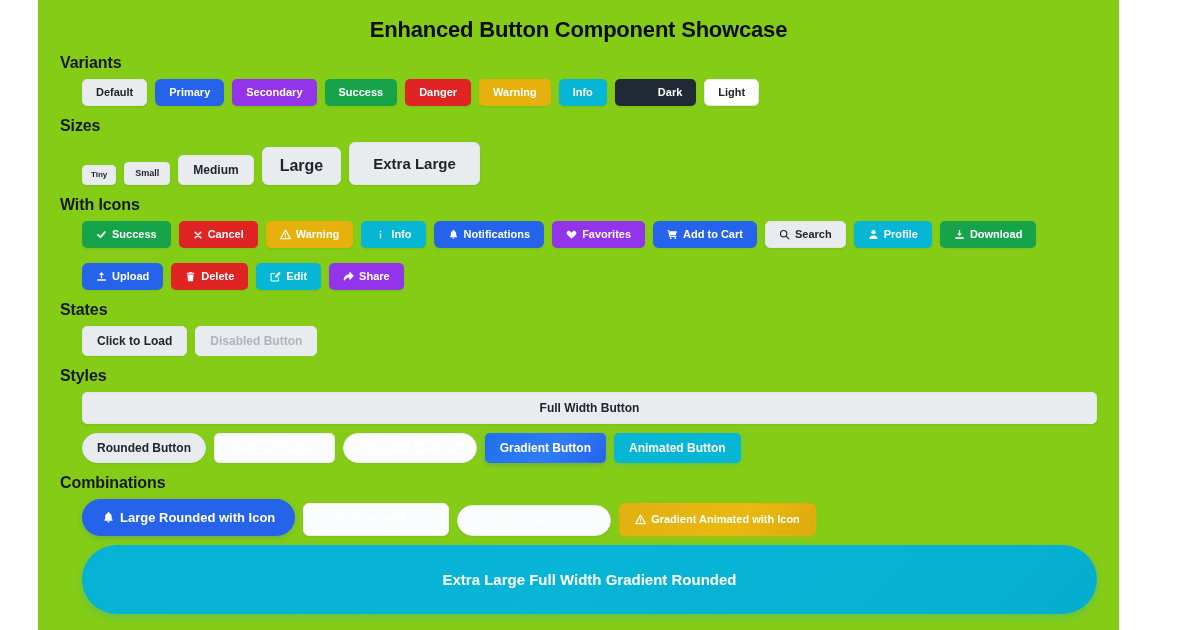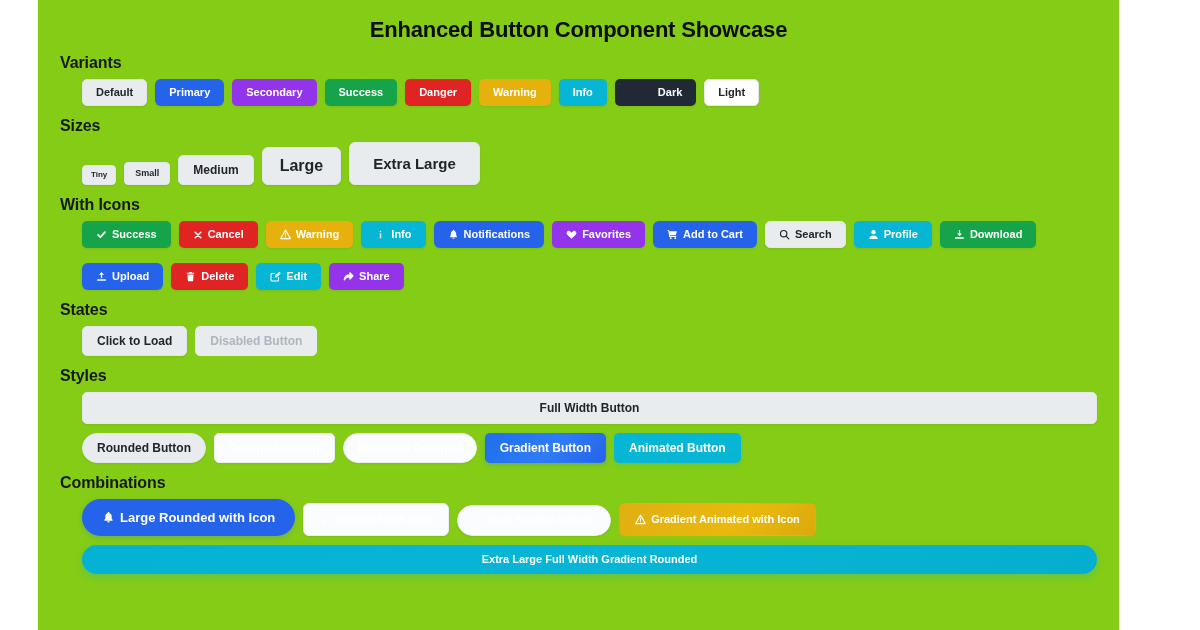--- a/index.html
+++ b/index.html
@@ -166,22 +166,22 @@
     border-radius:6px;
     box-shadow:0 2px 4px rgba(224,175,18,0.28);
   }
   .c-xl-full-gradient-rounded {
     display:flex;
     width:100%;
     justify-content:center;
     background:linear-gradient(135deg,#06b2d4 0%,#08b5d6 50%,#05aecf 100%);
     color:#fff;
     border-radius:999px;
-    font-size:11px;
-    padding:8px 24px;
+    font-size:15px;
+    padding:26px 24px;
     box-shadow:0 3px 7px rgba(6,178,212,0.3);
   }
   .mt-row { margin-top: 9px; }
 </style>
 </head>
 <body>
 
 <div id="page">
 
   <h1 class="page-title">Enhanced Button Component Showcase</h1>

